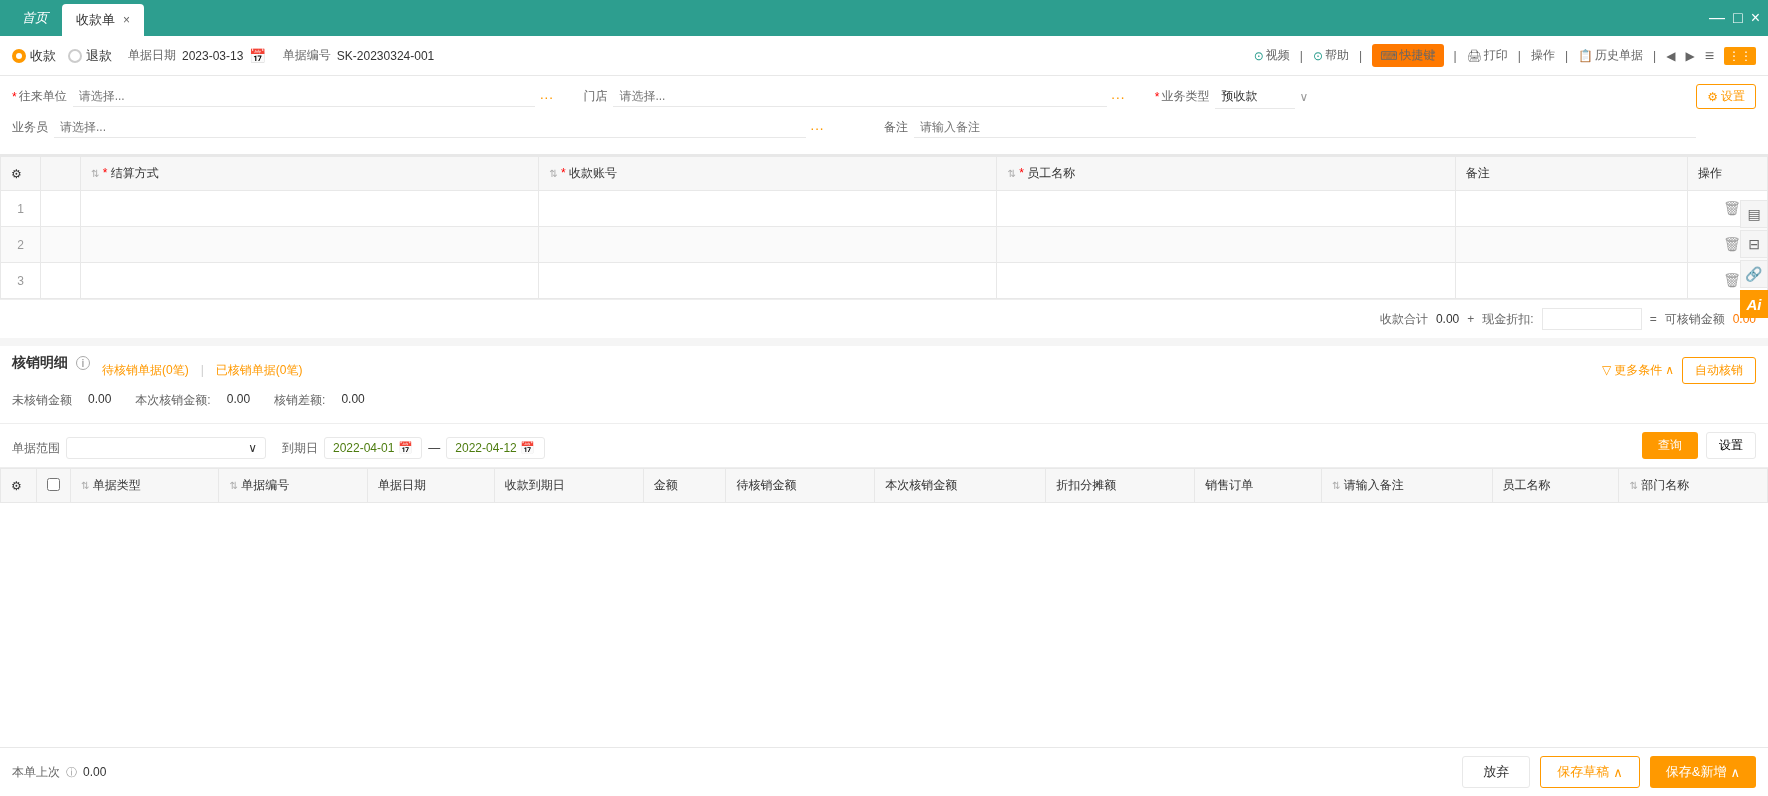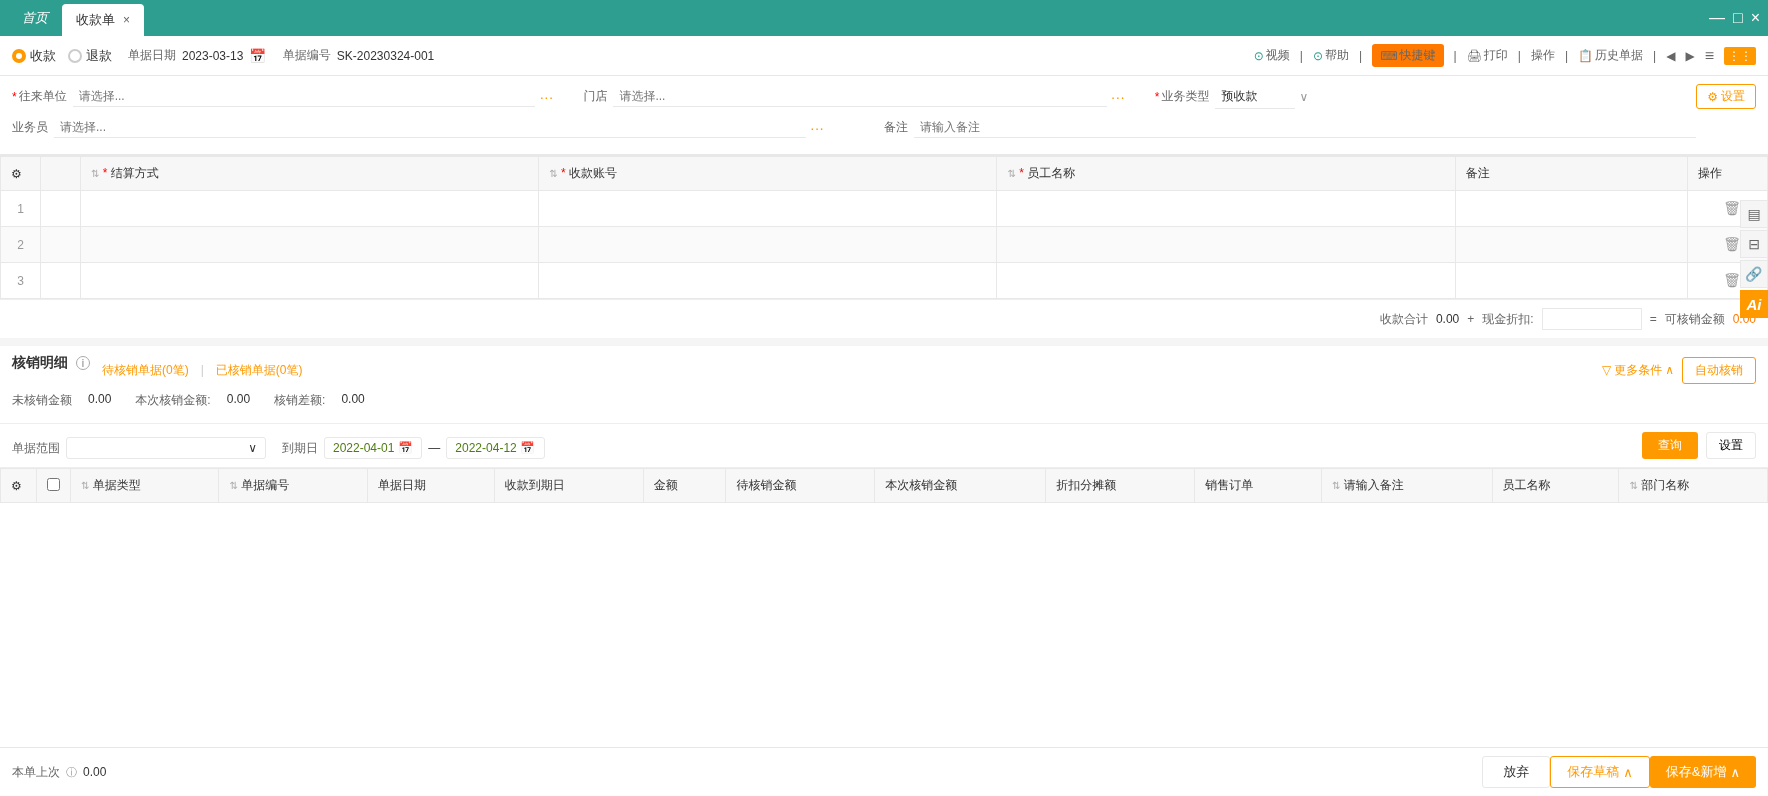--- a/index.html
+++ b/index.html
@@ -112,21 +112,21 @@
     .detail-table-container { flex: 1; overflow: auto; }
     .detail-table { width: 100%; border-collapse: collapse; }
     .detail-table thead th { background: #f7f7f7; padding: 8px 10px; border: 1px solid #e8e8e8; text-align: left; font-weight: normal; white-space: nowrap; font-size: 12px; }
 
     
     .bottom-bar { display: flex; align-items: center; padding: 8px 12px; border-top: 1px solid #e8e8e8; background: #fff; flex-shrink: 0; }
     .bottom-left { display: flex; align-items: center; gap: 6px; font-size: 12px; }
     .bottom-label { color: #666; }
     .bottom-value { color: #333; font-weight: 500; }
     .info-icon { color: #999; font-size: 11px; cursor: pointer; }
-    .bottom-right { margin-left: auto; display: flex; }
+    .bottom-right { margin-left: auto; display: flex; gap: 10px; }
     .btn-abandon { background: #fff; border: 1px solid #e8e8e8; border-radius: 3px; padding: 6px 20px; cursor: pointer; font-size: 13px; color: #333; }
     .btn-save-draft { background: #fff; border: 1px solid #f90; color: #f90; border-radius: 3px; padding: 6px 16px; cursor: pointer; font-size: 13px; display: flex; align-items: center; gap: 4px; }
     .btn-save-new { background: #f90; color: #fff; border: none; border-radius: 3px; padding: 6px 16px; cursor: pointer; font-size: 13px; display: flex; align-items: center; gap: 4px; }
 
     
     .right-sidebar { position: fixed; right: 0; top: 200px; display: flex; flex-direction: column; gap: 2px; }
     .sidebar-icon { background: #f5f5f5; border: 1px solid #e8e8e8; width: 28px; height: 28px; display: flex; align-items: center; justify-content: center; cursor: pointer; font-size: 14px; color: #666; }
     .sidebar-icon.active { background: #f90; color: #fff; border-color: #f90; }
 
     .info-circle { display: inline-flex; align-items: center; justify-content: center; width: 14px; height: 14px; border-radius: 50%; border: 1px solid #aaa; color: #aaa; font-size: 10px; cursor: pointer; }

